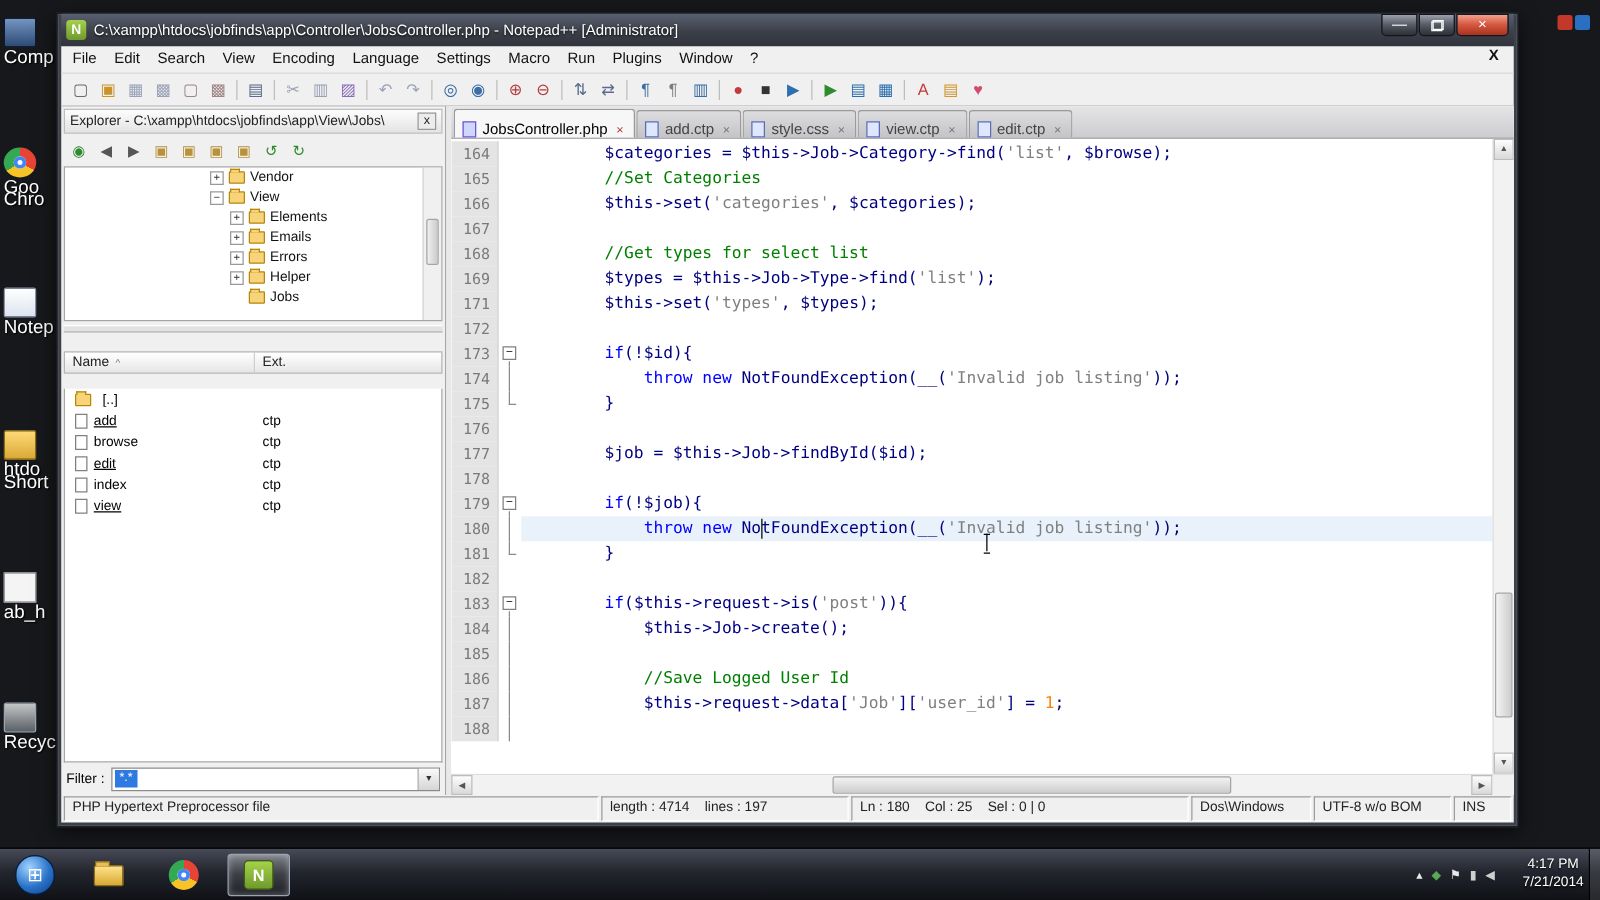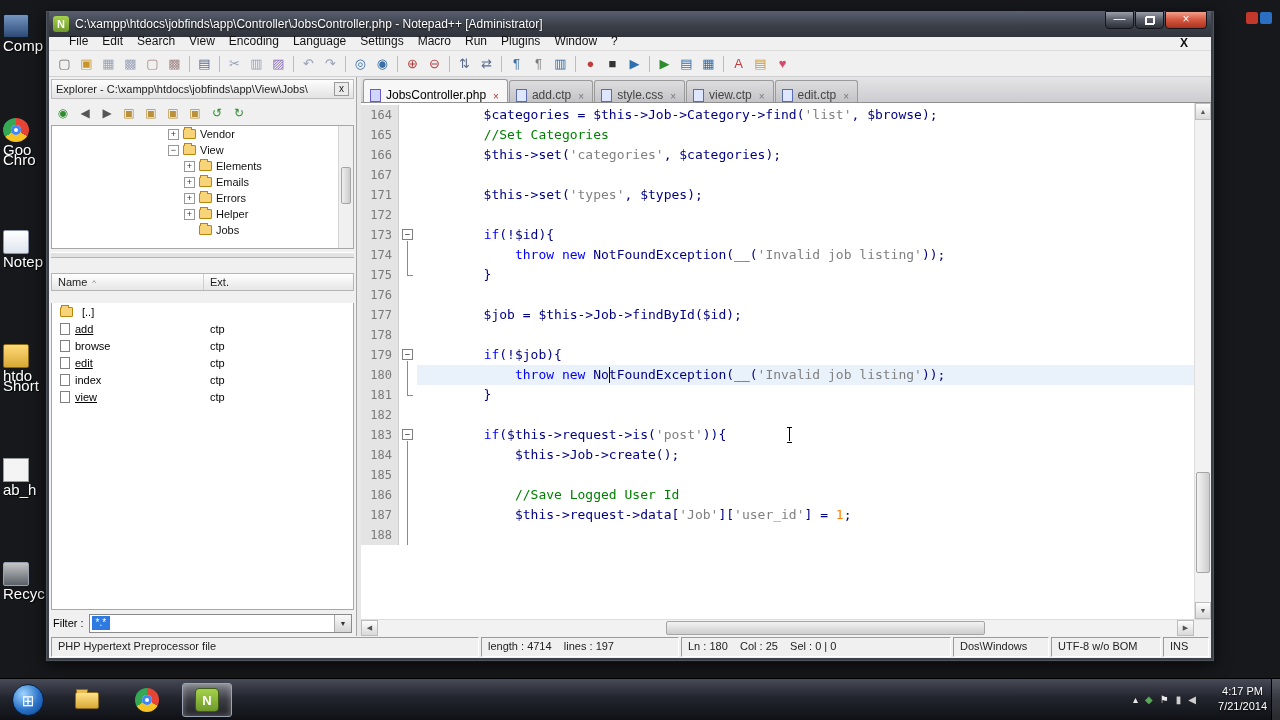--- a/index.html
+++ b/index.html
@@ -23,21 +23,21 @@
   .titlebar{height:26px;display:flex;align-items:center;gap:6px;color:#fff;font-size:12px;padding:0 4px;background:linear-gradient(#596070,#3c4049 55%,#30333b)}
   .app-icon{width:16px;height:16px;background:linear-gradient(#a5d24a,#6f9a2c);border-radius:3px;color:#fff;font-size:11px;font-weight:bold;text-align:center;line-height:16px}
   .title-text{white-space:nowrap;overflow:hidden;text-overflow:ellipsis;text-shadow:0 1px 2px #000}
   .win-controls{margin-left:auto;display:flex;align-self:flex-start}
   .win-btn{width:29px;height:18px;margin-left:1px;border:1px solid #14161b;border-radius:0 0 4px 4px;background:linear-gradient(rgba(255,255,255,.4),rgba(255,255,255,.1) 45%,rgba(0,0,0,.2));color:#fff;text-align:center;line-height:15px;font-size:12px}
   .win-btn.close{width:42px;background:linear-gradient(#f2a08c,#d85b43 45%,#a8311f)}
   .restore-glyph{position:relative;display:inline-block;width:10px;height:9px;margin-top:4px}
   .restore-glyph::before{content:'';position:absolute;left:0;bottom:0;width:7px;height:6px;border:1px solid #fff}
   .restore-glyph::after{content:'';position:absolute;right:0;top:0;width:7px;height:6px;border:1px solid #fff}
 
-  .menubar{height:14px;background:#f0f0f0;display:flex;align-items:flex-end;padding:0 13px;font-size:12px;color:#111;border-bottom:1px solid #dcdcdc}
+  .menubar{height:22px;background:#f0f0f0;display:flex;align-items:flex-start;padding:0 2px;font-size:12px;color:#111;border-bottom:1px solid #dcdcdc}
   .menu-items{display:flex}
   .menu-item{padding:2px 7px}
   .menu-close{margin-left:auto;padding:0 10px;font-weight:bold}
 
   .toolbar{height:26px;background:#f0f0f0;display:flex;align-items:center;padding:0 5px;gap:1px;border-bottom:1px solid #cfcfcf}
   .tb-btn{width:21px;height:21px;display:flex;align-items:center;justify-content:center;font-size:13px;border-radius:2px}
   .tb-sep{width:1px;height:16px;background:#bdbdbd;margin:0 3px}
 
   
   .main-row{flex:1;display:flex;min-height:0;background:#f0f0f0}
@@ -486,20 +486,30 @@
                 <div class="gutter-num">166</div>
                 <div class="fold-cell "></div>
                 <div class="code-text"><span class="tok-pl">        $this-&gt;set(</span><span class="tok-st">'categories'</span><span class="tok-pl">, $categories);</span></div>
               </div>
               <div class="code-row">
                 <div class="gutter-num">167</div>
                 <div class="fold-cell "></div>
                 <div class="code-text"></div>
               </div>
               <div class="code-row">
+                <div class="gutter-num">168</div>
+                <div class="fold-cell "></div>
+                <div class="code-text"><span class="tok-pl">        </span><span class="tok-cm">//Get types for select list</span></div>
+              </div>
+              <div class="code-row">
+                <div class="gutter-num">169</div>
+                <div class="fold-cell "></div>
+                <div class="code-text"><span class="tok-pl">        $types = $this-&gt;Job-&gt;Type-&gt;find(</span><span class="tok-st">'list'</span><span class="tok-pl">);</span></div>
+              </div>
+              <div class="code-row">
                 <div class="gutter-num">171</div>
                 <div class="fold-cell "></div>
                 <div class="code-text"><span class="tok-pl">        $this-&gt;set(</span><span class="tok-st">'types'</span><span class="tok-pl">, $types);</span></div>
               </div>
               <div class="code-row">
                 <div class="gutter-num">172</div>
                 <div class="fold-cell "></div>
                 <div class="code-text"></div>
               </div>
               <div class="code-row">

